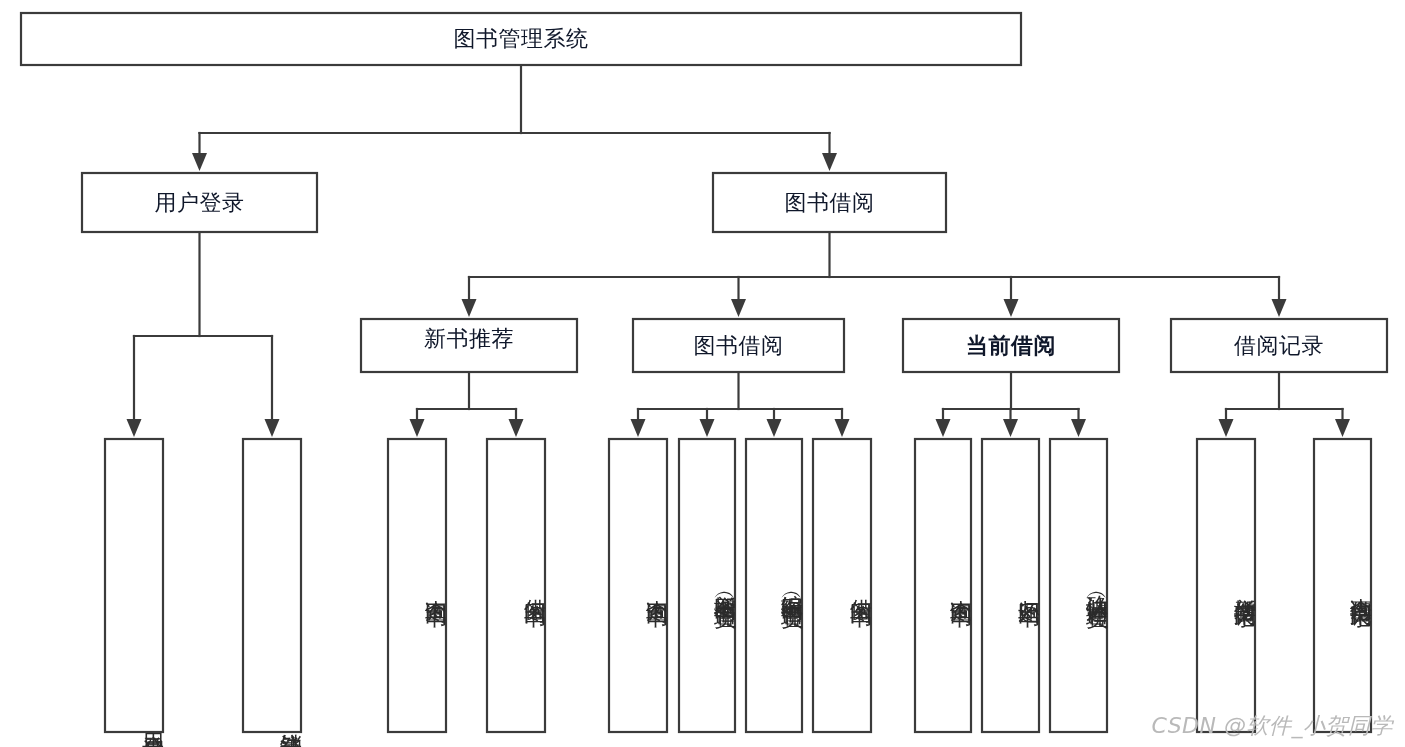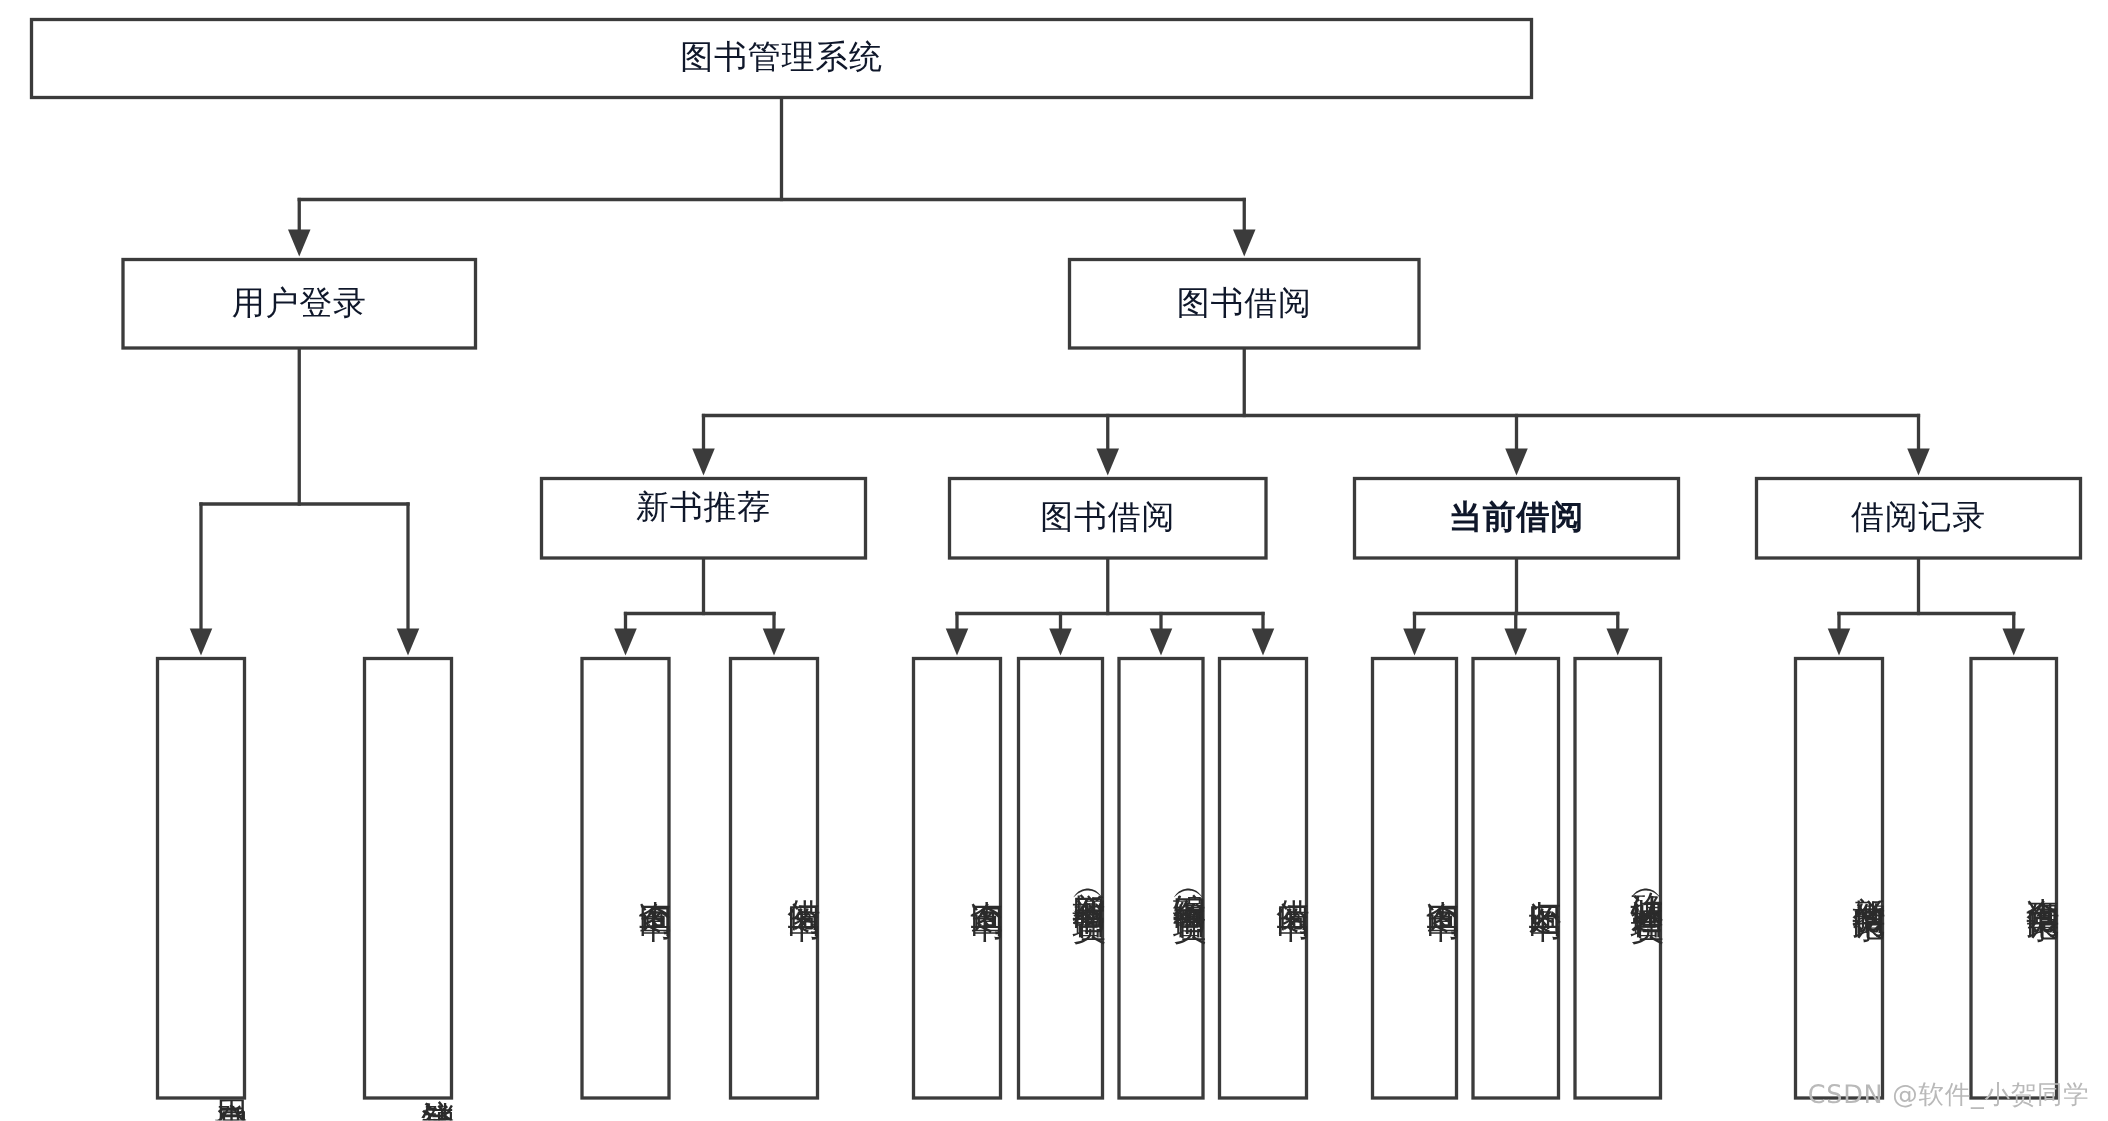--- a/index.html
+++ b/index.html
@@ -66,24 +66,25 @@
   }
   .node-hit {
     position: absolute;
     cursor: default;
   }
   .watermark {
     position: absolute;
     right: 12px;
     bottom: 6px;
     color: #b9b9b9;
-    font-size: 17px;
+    font-size: 22px;
     letter-spacing: 0.5px;
     white-space: nowrap;
     user-select: none;
+    font-style: italic;
   }
 </style>
 </head>
 <body>
 
 <div id="diagram-root">
   <svg class="diagram-svg" viewBox="0 0 1405 747" preserveAspectRatio="none" aria-hidden="true">
     <g id="edge-layer">
         <g>
           <path class="connector" d="M 521 66 L 521 133"></path>

